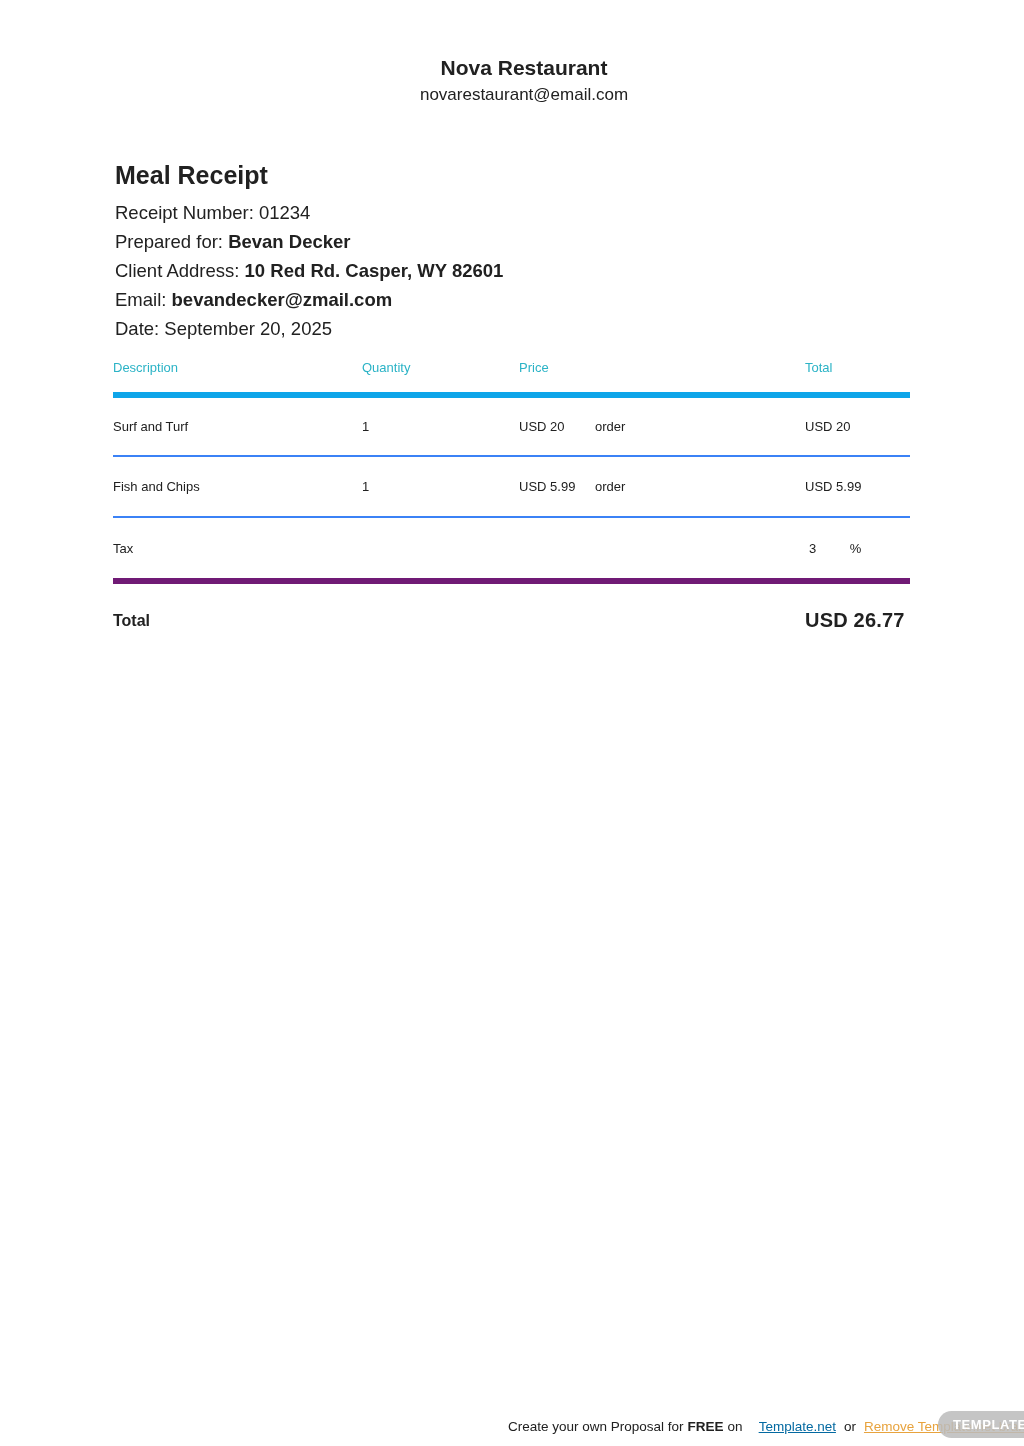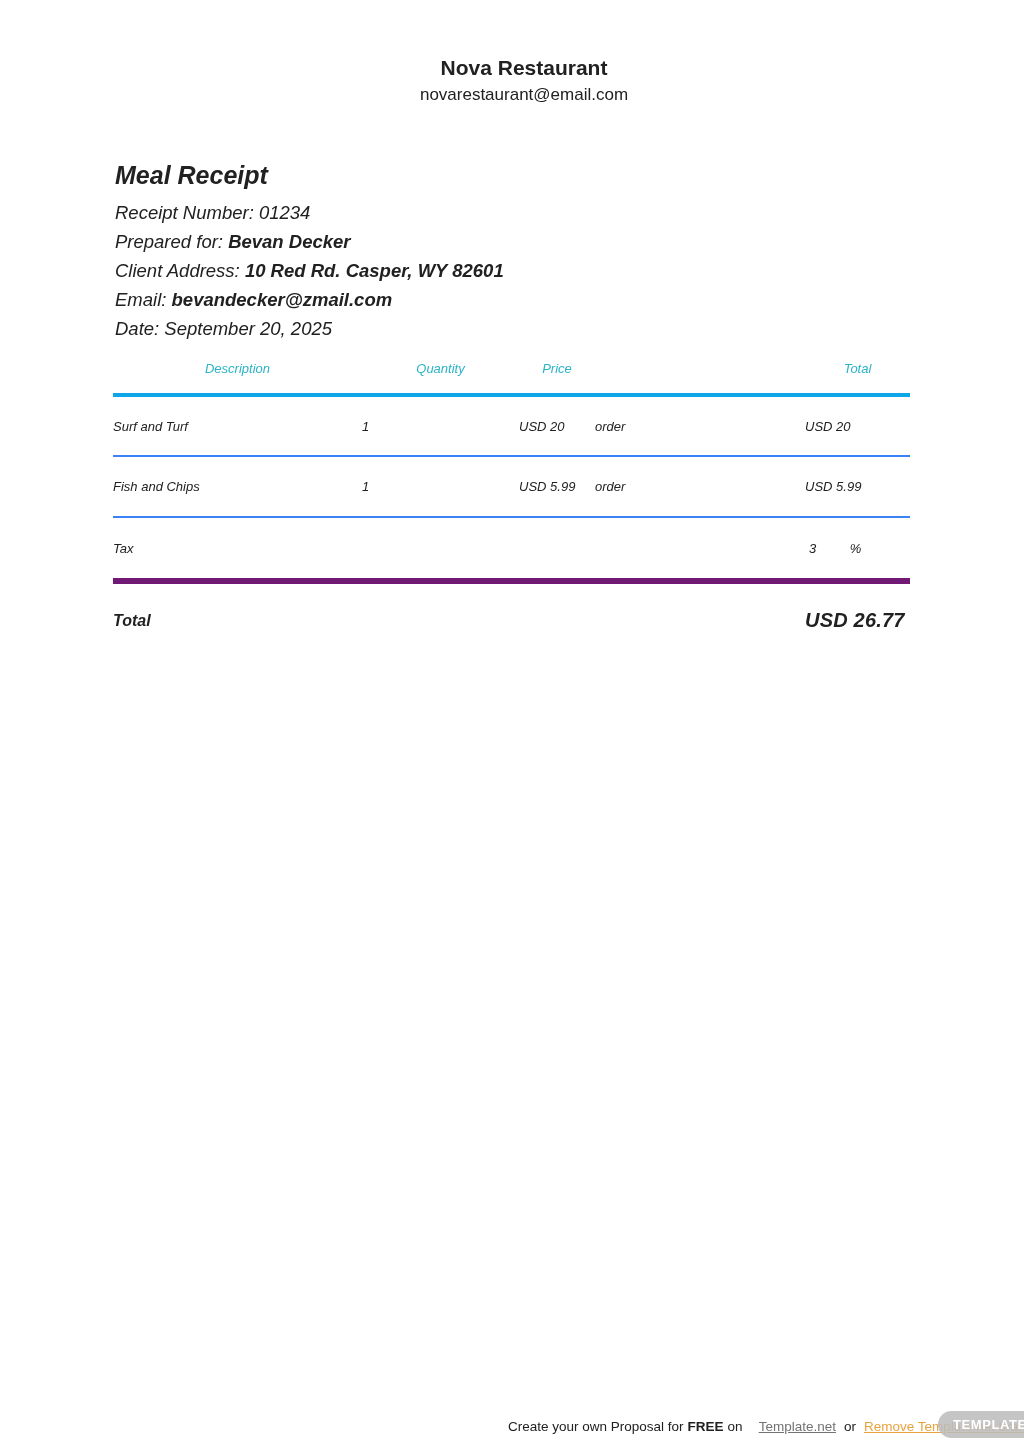--- a/index.html
+++ b/index.html
@@ -21,21 +21,20 @@
   }
   .company-name { font-size: 21px; font-weight: bold; line-height: 27px; }
   .company-email { font-size: 17px; line-height: 27px; }
   .company-phone { font-size: 17px; line-height: 24px; }
 
   
   .content {
     position: absolute;
     top: 160px; left: 113px;
     width: 797px;
-    font-style: italic;
   }
   .doc-title {
     font-size: 25px;
     font-weight: bold;
     line-height: 30px;
     margin: 0 0 8px 2px;
   }
   .info-block { margin-left: 2px; }
   .info-line { font-size: 18.5px; line-height: 29px; }
   .info-line .val-bold { font-weight: bold; text-align: right; }
@@ -55,22 +54,21 @@
   }
   .col-desc  { width: 249px; }
   .col-qty   { width: 157px; }
   .col-price { width: 76px;  }
   .col-unit  { width: 210px; }
   .col-total { width: 105px; }
   th.pl, td.pl { padding-left: 15px; }
   tr.head-row th {
     color: #2bb3c6;
     height: 52px;
-    border-bottom: 4px solid #0ea5e9;
-    text-align: center;
+    border-bottom: 6px solid #0ea5e9;
   }
   tr.item-row td { height: 61px; border-bottom: 2px solid #3b82f6; }
   tr.tax-row td  { height: 64px; border-bottom: 6px solid #701a75; margin-left: 41px; }
   tr.total-row td { height: 76px; border-bottom: none; }
   .tax-num { padding-left: 4px; }
   .tax-pct { margin-left: 30px; }
   .total-label { font-size: 16px; font-weight: bold; }
   .total-amount { font-size: 20px; font-weight: bold; letter-spacing: 0.2px; }
 
   
@@ -86,21 +84,21 @@
     height: 17px;
     display: flex;
     align-items: baseline;
     font-size: 13.5px;
     white-space: nowrap;
   }
   .footer-bar .free { font-weight: bold; margin-left: 4px; }
   .footer-bar .on { margin-left: 4px; }
   .footer-link-blue {
     margin-left: 16px;
-    color: #737373;
+    color: #0369a1;
     text-decoration: underline;
     cursor: pointer;
   }
   .footer-or { margin-left: 8px; }
   .footer-link-orange {
     margin-left: 8px;
     color: #e8a33d;
     text-decoration: underline;
     cursor: pointer;
   }

